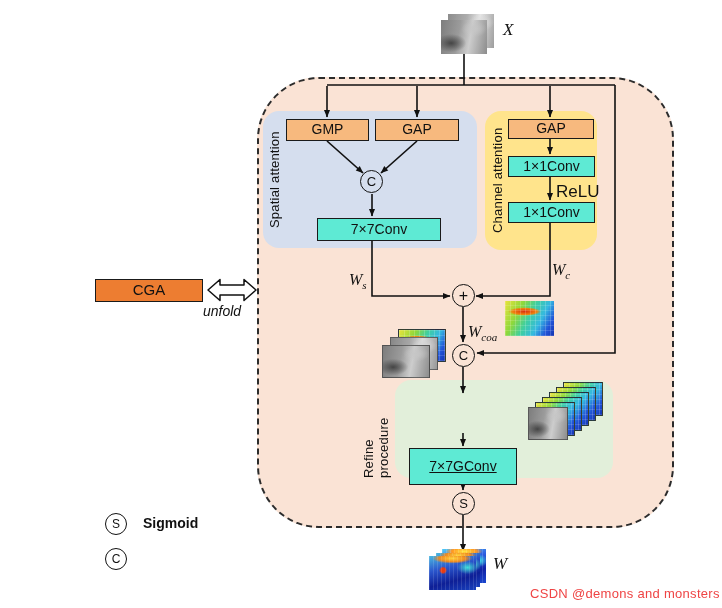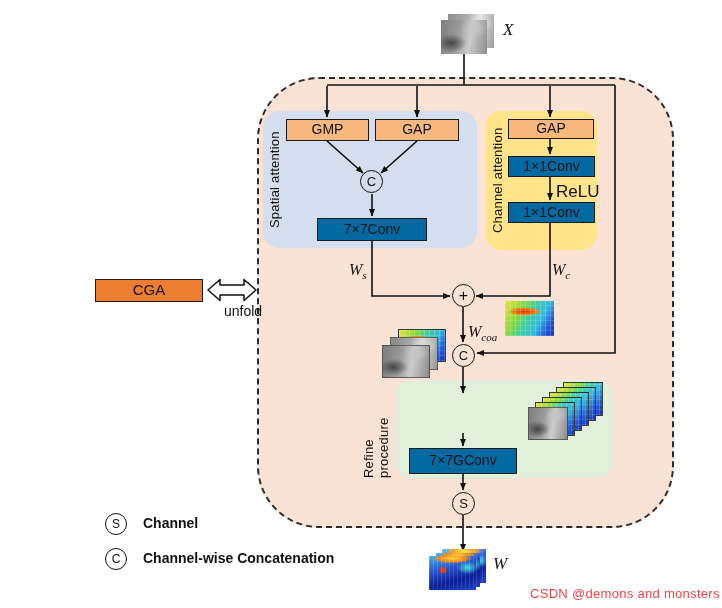--- a/index.html
+++ b/index.html
@@ -25,56 +25,56 @@
   .vlabel-spatial{left:264px;top:111px;height:137px;width:20px;}
   .vlabel-channel{left:487px;top:111px;height:139px;width:20px;}
   .vlabel-refine{left:366px;top:380px;height:98px;width:20px;}
   
   .opbox{
     position:absolute;box-sizing:border-box;border:1.4px solid #1a1a1a;
     display:flex;align-items:center;justify-content:center;
     font-size:14px;line-height:1.1;color:#111;
   }
   .pool{background:#F7B97E;}
-  .gold{background:#0369a1;}
+  .gold{background:#5eead4;}
   .cream{background:#FFF3CD;}
   .cga{background:#ED7D31;font-size:15px;}
   .box-gmp{left:286px;top:119px;width:83px;height:22px;}
   .box-gap-s{left:375px;top:119px;width:84px;height:22px;}
-  .box-conv77{left:317px;top:218px;width:110px;height:23px;}
+  .box-conv77{left:317px;top:218px;width:124px;height:23px;}
   .box-gap-c{left:508px;top:119px;width:86px;height:20px;}
   .box-conv11a{left:508px;top:156px;width:87px;height:21px;}
   .box-conv11b{left:508px;top:202px;width:87px;height:21px;}
   .box-shuffle{left:409px;top:395px;width:108px;height:38px;flex-direction:column;}
-  .box-gconv{left:409px;top:448px;width:108px;height:26px;}
+  .box-gconv{left:409px;top:448px;width:108px;height:37px;text-decoration:underline;}
   .box-cga{left:95px;top:279px;width:108px;height:23px;}
   
   .node{
     position:absolute;width:23px;height:23px;border:1.5px solid #111;border-radius:50%;
     box-sizing:border-box;display:flex;align-items:center;justify-content:center;
     font-size:13px;background:transparent;color:#111;
   }
   .node-plus{left:452px;top:284px;font-size:16px;}
   .node-c-spatial{left:360px;top:170px;}
   .node-c-mid{left:452px;top:344px;}
   .node-s-mid{left:452px;top:492px;}
   .node-legend{width:22px;height:22px;font-size:12px;}
   
   .mlabel{
     position:absolute;font-family:"Liberation Serif","DejaVu Serif",serif;
     font-style:italic;font-size:16px;color:#111;
   }
   .mlabel sub{font-size:11px;font-style:italic;}
   .lbl-x{left:503px;top:20px;font-size:17px;}
-  .lbl-ws{left:349px;top:261px;}
+  .lbl-ws{left:349px;top:271px;}
   .lbl-wc{left:552px;top:261px;}
   .lbl-wcoa{left:468px;top:317px;margin-top:6px;}
   .lbl-w{left:493px;top:554px;font-size:17px;}
   .txt-relu{position:absolute;left:556px;top:182px;font-size:17px;}
-  .txt-unfold{position:absolute;left:217px;top:303px;width:52px;text-align:center;font-size:14px;}
+  .txt-unfold{position:absolute;left:196px;top:303px;width:52px;text-align:center;font-size:14px;font-style:italic;}
   
   .legend-label{position:absolute;font-size:14px;font-weight:bold;color:#111;}
   .lg-s-circle{left:105px;top:513px;}
   .lg-c-circle{left:105px;top:548px;}
   .lg-s-text{left:143px;top:515px;}
   .lg-c-text{left:143px;top:550px;}
   
   .img{position:absolute;}
   .gray-img{
     background-color:#9a9a9a;
@@ -185,19 +185,18 @@
   <div class="img heat" style="left:549px;top:392px;width:40px;height:34px;"></div>
   <div class="img heat" style="left:542px;top:397px;width:40px;height:34px;"></div>
   <div class="img heat" style="left:535px;top:402px;width:40px;height:34px;"></div>
   <div class="img gray-img stack-border" style="left:528px;top:407px;width:40px;height:33px;"></div>
 
   <div class="img blue-heat" style="left:442px;top:549px;width:44px;height:34px;filter:brightness(1.1);"></div>
   <div class="img blue-heat" style="left:436px;top:553px;width:44px;height:34px;"></div>
   <div class="img blue-heat" style="left:429px;top:556px;width:47px;height:34px;"></div>
 
   <div class="node node-legend lg-s-circle">S</div>
-  <div class="legend-label lg-s-text">Channel</div>
+  <div class="legend-label lg-s-text">Sigmoid</div>
   <div class="node node-legend lg-c-circle">C</div>
-  <div class="legend-label lg-c-text">Channel-wise Concatenation</div>
 
   <div class="watermark">CSDN @demons and monsters</div>
 
 </div>
 
 </body></html>

